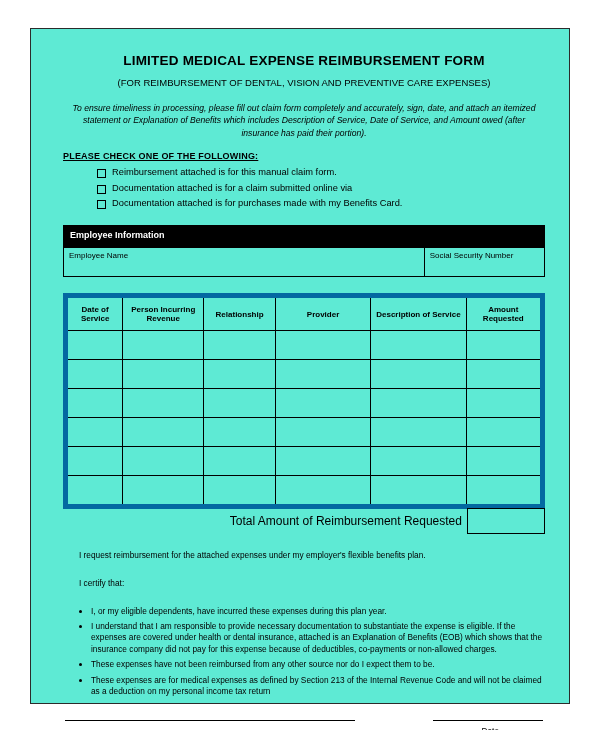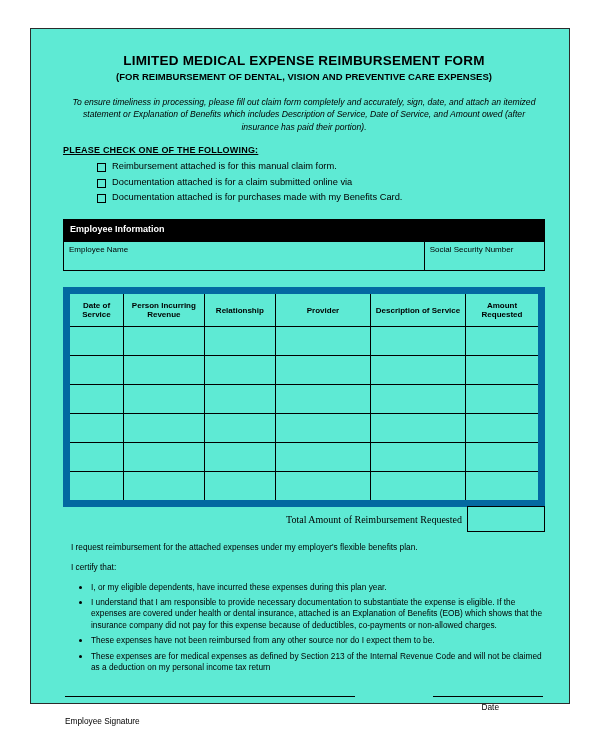--- a/index.html
+++ b/index.html
@@ -36,22 +36,22 @@
     text-align: center;
     margin-top: 8px;
   }
   .doc-title {
     font-size: 13.5px;
     font-weight: bold;
     letter-spacing: 0.2px;
   }
   .doc-subtitle {
     font-size: 9.5px;
-    font-weight: bold;
-    margin-top: 3px;
+    font-weight: normal;
+    margin-top: 9px;
   }
   .intro {
     margin-top: 14px;
     font-size: 8.6px;
     font-style: italic;
     line-height: 1.45;
     text-align: center;
     padding: 0 6px;
   }
   .check-head {
@@ -104,21 +104,21 @@
     height: 13px;
   }
   .emp-row td {
     height: 22px;
   }
   .emp-row.tall td {
     height: 20px;
   }
   .exp-table {
     margin-top: 16px;
-    border: 7px solid #0369a1;
+    border: 5px solid #0369a1;
     border-collapse: collapse;
     width: 100%;
     table-layout: fixed;
   }
   .exp-table th {
     border: 1px solid #000;
     font-size: 8px;
     font-weight: bold;
     text-align: center;
     padding: 4px 2px;
@@ -129,40 +129,39 @@
     border: 1px solid #000;
     height: 26px;
   }
   .total-table {
     border-collapse: collapse;
     width: 100%;
     table-layout: fixed;
     margin-top: -1px;
   }
   .total-table td {
-    font-size: 10px;
+    font-size: 12px;
     height: 20px;
     padding: 2px 5px;
-    font-family: Liberation Serif, serif;
   }
   .total-label {
     text-align: right;
     font-weight: normal;
     border: none;
   }
   .total-box {
     border: 1px solid #000;
   }
   .certify {
     margin-top: 10px;
     font-size: 8.3px;
     line-height: 1.4;
   }
   .certify p {
-    margin: 8px;
+    margin: 16px;
   }
   .bullets {
     margin: 4px 0 0 0;
     padding-left: 28px;
   }
   .bullets li {
     font-size: 8.3px;
     line-height: 1.38;
     margin-bottom: 4px;
   }

